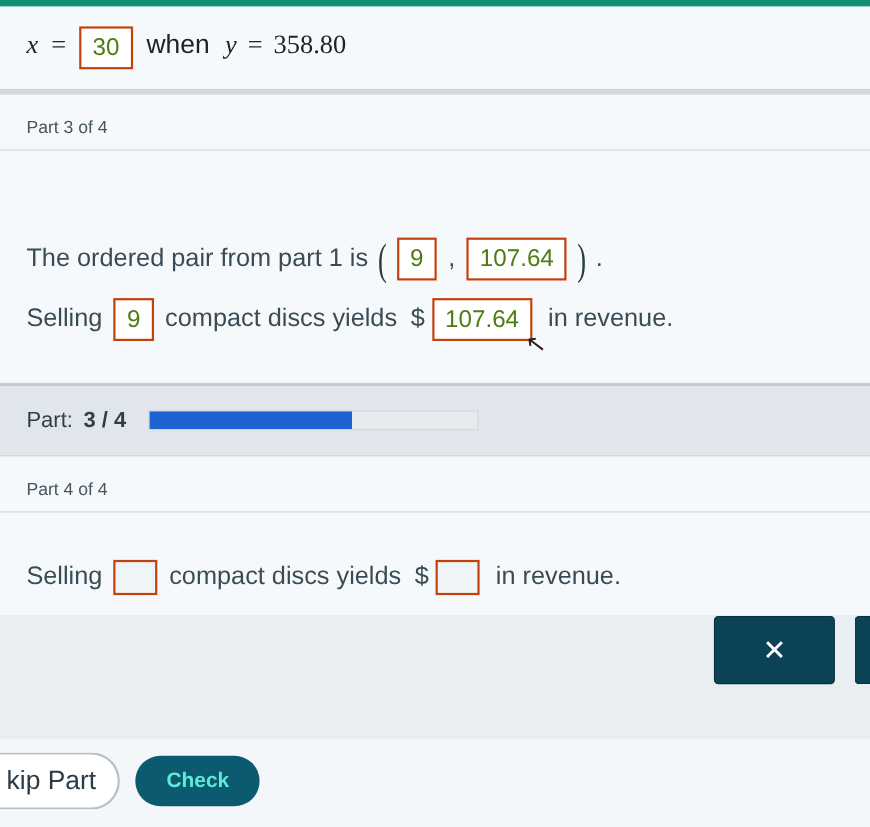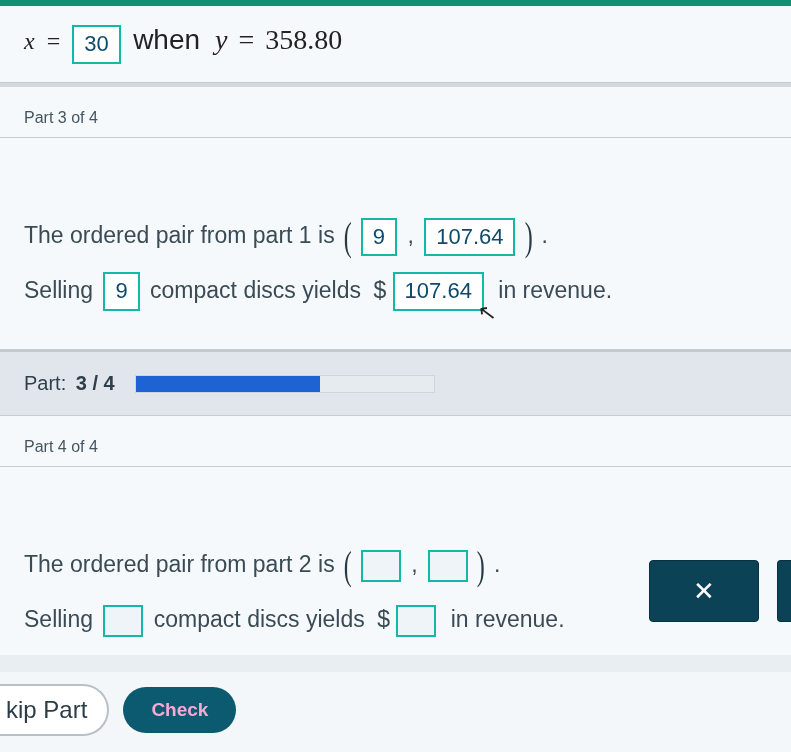--- a/index.html
+++ b/index.html
@@ -28,25 +28,25 @@
     font-size: 23px;
     color: #3a4b55;
     line-height: 2.2;
     margin-top: 44px;
   }
 
   .answer-box {
     display: inline-block;
     min-width: 34px;
     padding: 2px 10px;
-    border: 2px solid #14b8a6;
+    border: 2px solid #c2410c;
     background: #fff;
     text-align: right;
     font-size: 22px;
-    color: #0c4a6e;
+    color: #4d7c0f;
     vertical-align: middle;
     line-height: 1.4;
   }
   .answer-box.empty {
     min-width: 40px;
     min-height: 32px;
     background: #eef4f7;
   }
 
   .part-header {
@@ -106,21 +106,21 @@
     font-size: 24px;
     padding: 10px 20px 10px 6px;
     border-radius: 26px;
     border-left: none;
     border-top-left-radius: 0;
     border-bottom-left-radius: 0;
     margin-right: 14px;
   }
   .check-btn {
     background: #0b5a70;
-    color: #f9a8d4;
+    color: #5eead4;
     font-size: 19px;
     font-weight: 600;
     padding: 12px 28px;
     border-radius: 26px;
     border: none;
   }
 
   .x-btn {
     position: absolute;
     right: 32px;
@@ -161,21 +161,21 @@
 <body>
 
 <div class="top-border"></div>
 
 <div class="section pad">
   <span class="math" style="font-size:24px;color:#222;">
     <span class="ital">x</span>
     <span style="margin:0 6px;">=</span>
   </span>
   <span class="answer-box">30</span>
-  <span class="math" style="font-size:28px;color:#222;margin-left:8px;text-align:right;">
+  <span class="math" style="font-size:24px;color:#222;margin-left:8px;text-align:right;">
     <span style="font-family:Arial;color:#222;">when</span>
     <span class="ital" style="margin:0 4px 0 8px;">y</span>
     <span>=</span>
     <span style="margin-left:4px;">358.80</span>
   </span>
 </div>
 
 <div class="part-header" style="border-top:4px solid #d1d8de;">
   <span>Part 3 of 4</span>
 </div>
@@ -208,29 +208,20 @@
   <div class="progress-bar">
     <div class="progress-fill" id="progress-fill" style="width: 62%;"></div>
   </div>
 </div>
 
 <div class="part-header" style="border-top:none;">
   <span>Part 4 of 4</span>
 </div>
 
 <div class="section pad" style="padding-top:28px;padding-bottom:10px;border-bottom:none;">
-  <div class="body-text">
-    <span>The ordered pair from part 2 is</span>
-    <span class="paren">(</span>
-    <span class="answer-box empty"></span>
-    <span style="margin:0 4px;">,</span>
-    <span class="answer-box empty"></span>
-    <span class="paren">)</span>
-    <span>.</span>
-  </div>
   <div class="body-text" style="margin-top:4px;">
     <span>Selling</span>
     <span class="answer-box empty" style="margin:0 4px;"></span>
     <span>compact discs yields</span>
     <span style="margin-left:6px;">$</span>
     <span class="answer-box empty"></span>
     <span style="margin-left:8px;">in revenue.</span>
   </div>
 </div>
 

